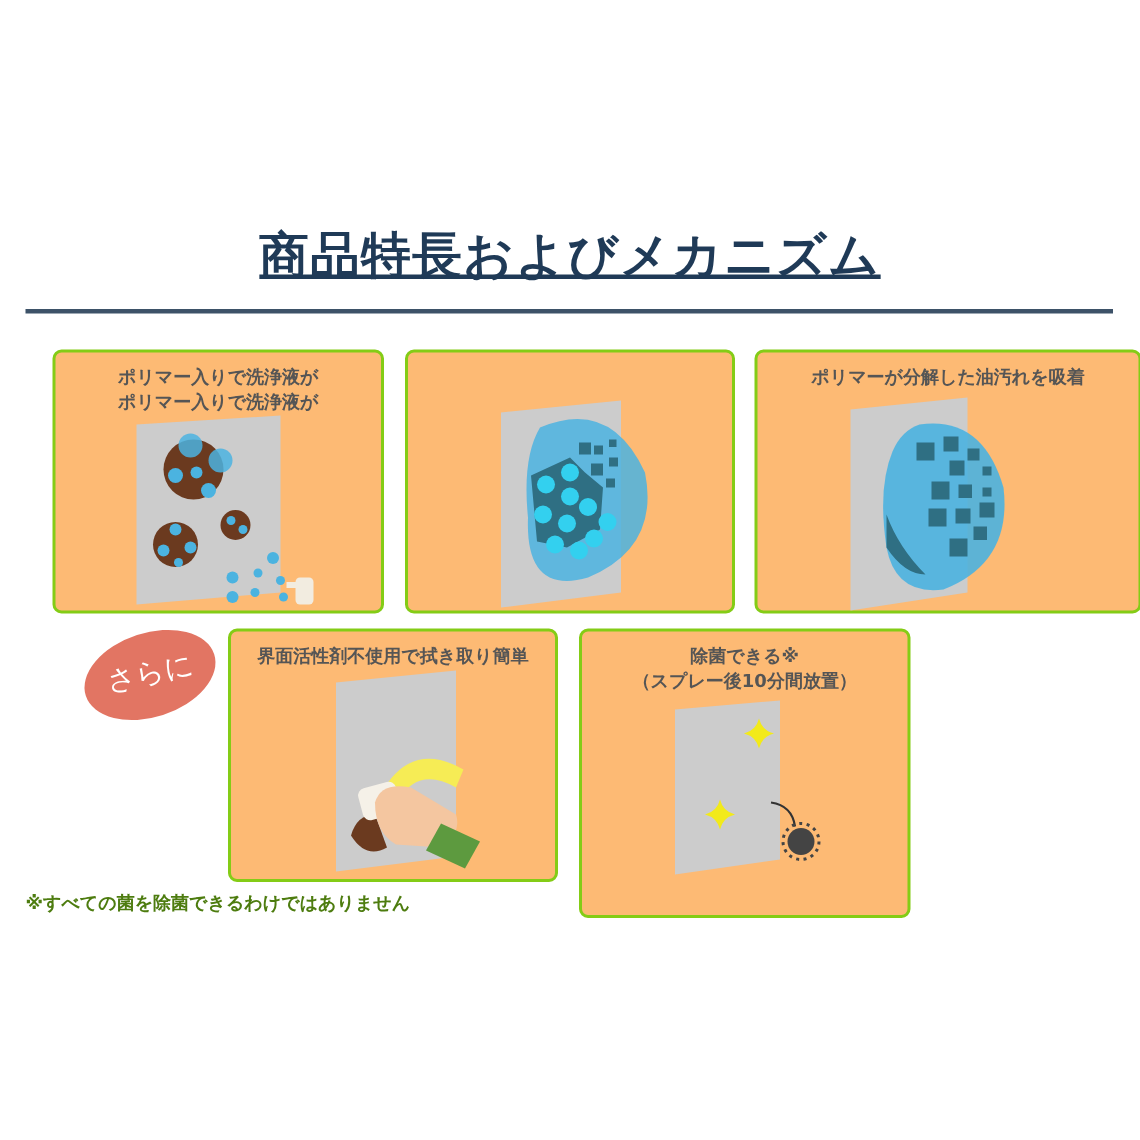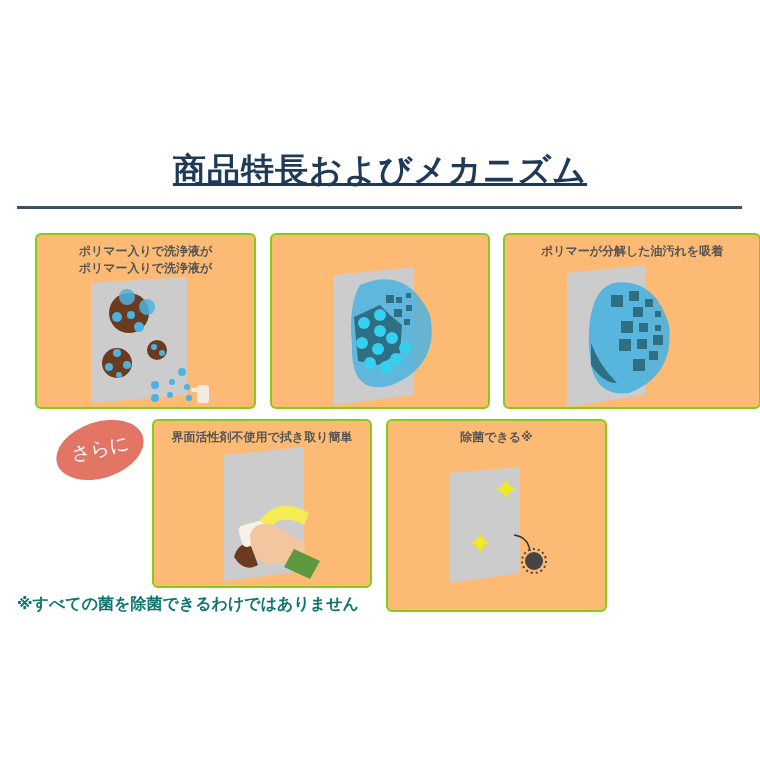--- a/index.html
+++ b/index.html
@@ -5,21 +5,21 @@
   html,body{margin:0;padding:0;background:#ffffff;}
   body{width:760px;height:760px;position:relative;overflow:hidden;font-family:"DejaVu Sans","Liberation Sans",sans-serif;}
   .title{position:absolute;left:0;width:760px;top:148px;text-align:center;font-size:33px;font-weight:bold;color:#1f3a57;letter-spacing:1px;text-decoration:underline;}
   .divider{position:absolute;left:17px;width:725px;top:206px;height:3px;background:#3d5268;}
   .box{position:absolute;border:2px solid #84cc16;border-radius:6px;background:#fdba74;box-sizing:border-box;}
   .box .cap{position:absolute;left:0;right:0;top:8px;text-align:center;font-size:12px;font-weight:bold;color:#555;line-height:17px;}
   .box svg{position:absolute;left:0;top:0;}
   .badge{position:absolute;left:55px;top:422px;width:90px;height:56px;}
   .badge .ellipse{position:absolute;inset:0;background:#e27563;border-radius:50%;transform:rotate(-18deg);}
   .badge .txt{position:absolute;left:0;right:0;top:14px;text-align:center;font-size:19px;color:#fff;transform:rotate(-12deg);}
-  .foot{position:absolute;left:17px;top:594px;font-size:16px;font-weight:bold;color:#0f766e;}
+  .foot{position:absolute;left:17px;top:594px;font-size:12px;font-weight:bold;color:#4d7c0f;}
 </style>
 </head>
 <body>
 
 <div class="title">商品特長およびメカニズム</div>
 <div class="divider"></div>
 
 <div class="box" style="left:35px;top:233px;width:221px;height:176px;">
   <div class="cap">
     <div>ポリマー入りで洗浄液が</div>
@@ -132,20 +132,21 @@
     <path d="M80,136 Q84,122 96,122 L104,144 Q90,152 80,136Z" fill="#6b3a1f"></path>
     <rect x="86" y="102" width="26" height="22" rx="5" fill="#f5f1e8" transform="rotate(-15 99 113)"></rect>
     <path d="M96,114 Q100,100 120,104 L150,122 Q154,134 140,144 L110,142 Q96,134 96,114Z" fill="#f4c6a0"></path>
     <path d="M140,128 L166,140 L156,158 L130,146 Z" fill="#5d9a3f"></path>
   </svg>
 </div>
 
 <div class="box" style="left:386px;top:419px;width:221px;height:193px;">
   <div class="cap">
     <div>除菌できる※</div>
+    <div>（スプレー後10分間放置）</div>
   </div>
   <svg width="221" height="169">
     <polygon points="62,52 132,46 132,152 62,162" fill="#cccccc"></polygon>
     <path d="M118,58 Q120,66 128,68 Q120,70 118,78 Q116,70 108,68 Q116,66 118,58Z" fill="#f2ea1a"></path>
     <path d="M92,112 Q94,120 102,122 Q94,124 92,132 Q90,124 82,122 Q90,120 92,112Z" fill="#f2ea1a"></path>
     <path d="M126,114 Q140,116 142,130" stroke="#333" stroke-width="1.5" fill="none"></path>
     <g>
       <circle cx="146" cy="140" r="9" fill="#444"></circle>
       <circle cx="146" cy="140" r="12" fill="none" stroke="#444" stroke-width="2" stroke-dasharray="2 3"></circle>
     </g>

